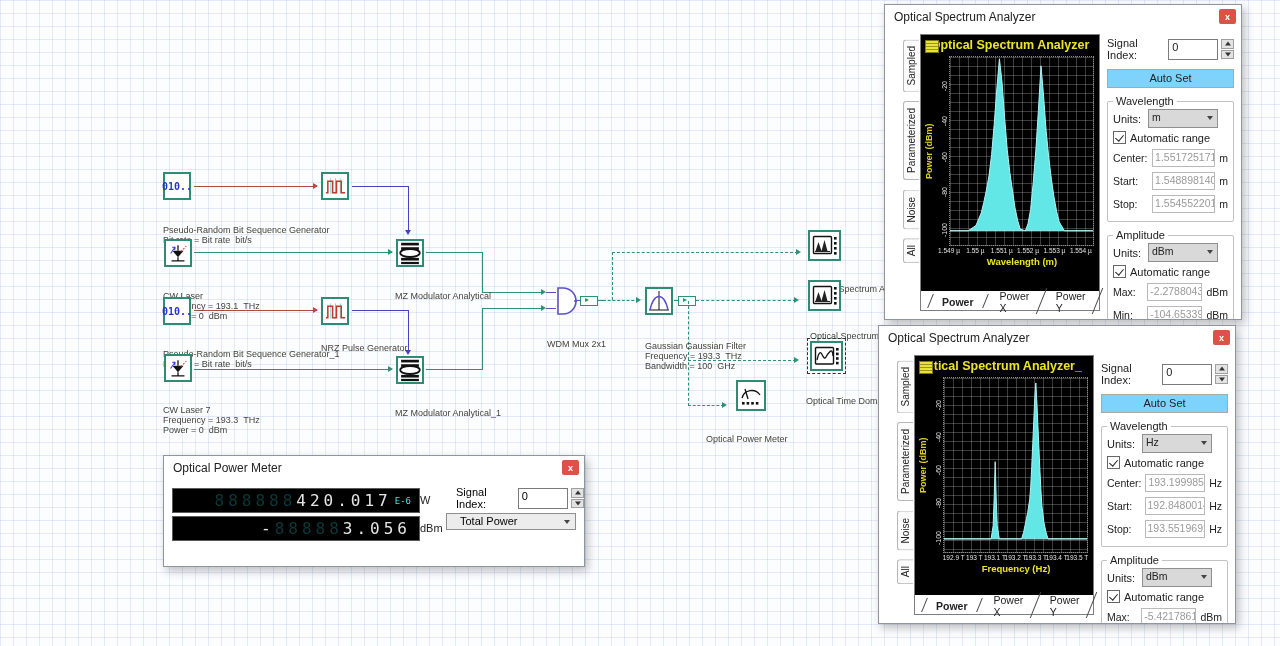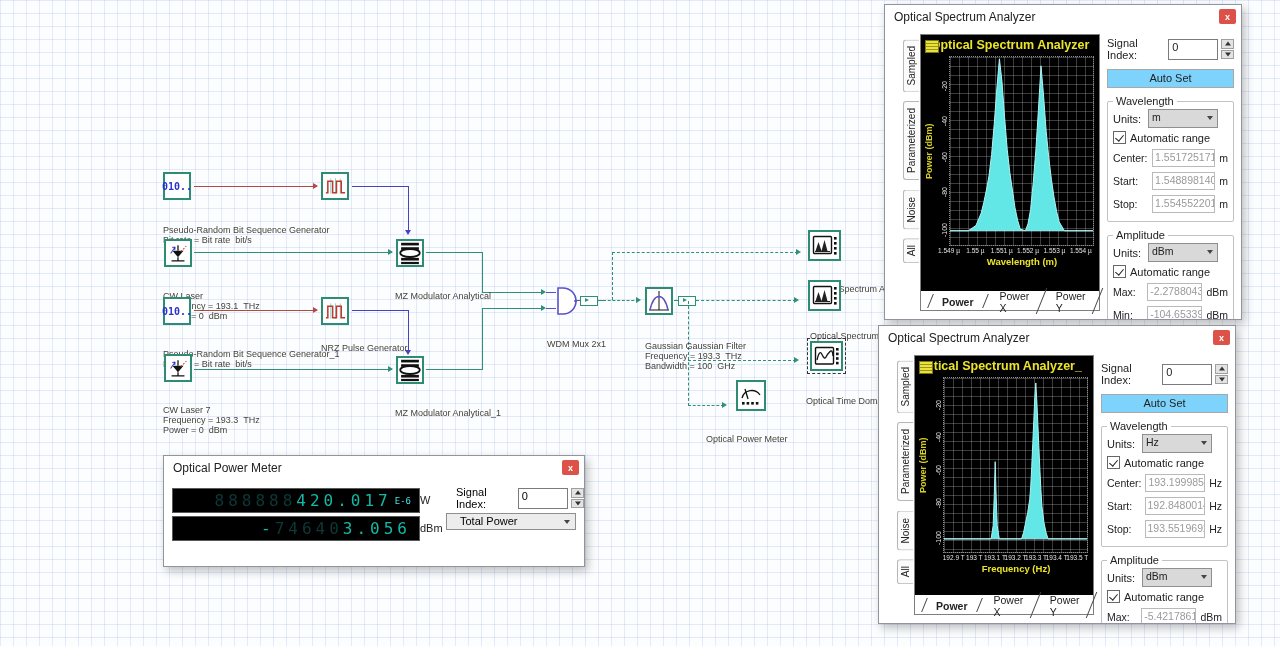--- a/index.html
+++ b/index.html
@@ -93,21 +93,21 @@
   .frow label{width:38px;font-size:10.5px}
   .vbox{width:62px;height:14px;border:1px solid #b9b9b9;background:#fff;color:#9a9a9a;font-size:10.5px;
         padding:1px 2px;white-space:nowrap;overflow:hidden}
   .unit{font-size:10.5px}
 
   
   .led{position:absolute;background:#000;border:1px solid #5a5a5a;display:flex;align-items:center;
        justify-content:flex-end;padding:0 8px;font-family:"DejaVu Sans Mono",monospace;font-weight:normal;
        font-size:16px;letter-spacing:4px}
   .led .ghost{color:#0d3838}
-  .led .val{color:#14b8a6}
+  .led .val{color:#e5e5e5}
   .led .exp{color:#3fe3e3;font-size:9px;letter-spacing:0;margin-left:3px}
   .ledunit{position:absolute;font-size:11px;color:#222}
   .pm-sel{position:absolute;height:17px;background:#ececec;border:1px solid #8f8f8f;font-size:11px;
           padding:1px 13px;box-sizing:border-box}
   .pm-sel::after{content:'';position:absolute;right:5px;top:6px;border:3.5px solid transparent;border-top:4px solid #444;border-bottom:0}
 </style>
 </head>
 <body>
 
 <div id="canvas">
@@ -525,21 +525,21 @@
   </div>
   <div class="win-body">
     <div class="led" style="left:8px;top:8px;width:230px;height:23px">
       <span class="ghost">888888</span>
         <span class="val">420.017</span>
         <span class="exp">E-6</span>
     </div>
     <span class="ledunit" style="left:256px;top:14px">W</span>
     <div class="led" style="left:8px;top:36px;width:230px;height:23px">
       <span class="val">-</span>
-        <span class="ghost">74640</span>
+        <span class="ghost">88888</span>
         <span class="val">3.056</span>
     </div>
     <span class="ledunit" style="left:256px;top:42px">dBm</span>
     <div class="sigrow" style="position:absolute;left:292px;top:6px">
       <label style="font-size:11px">Signal Index:</label>
       <div class="sigbox">0</div>
       <div class="spin">
           <i class="up"></i>
           <i class="dn"></i>
         </div>

